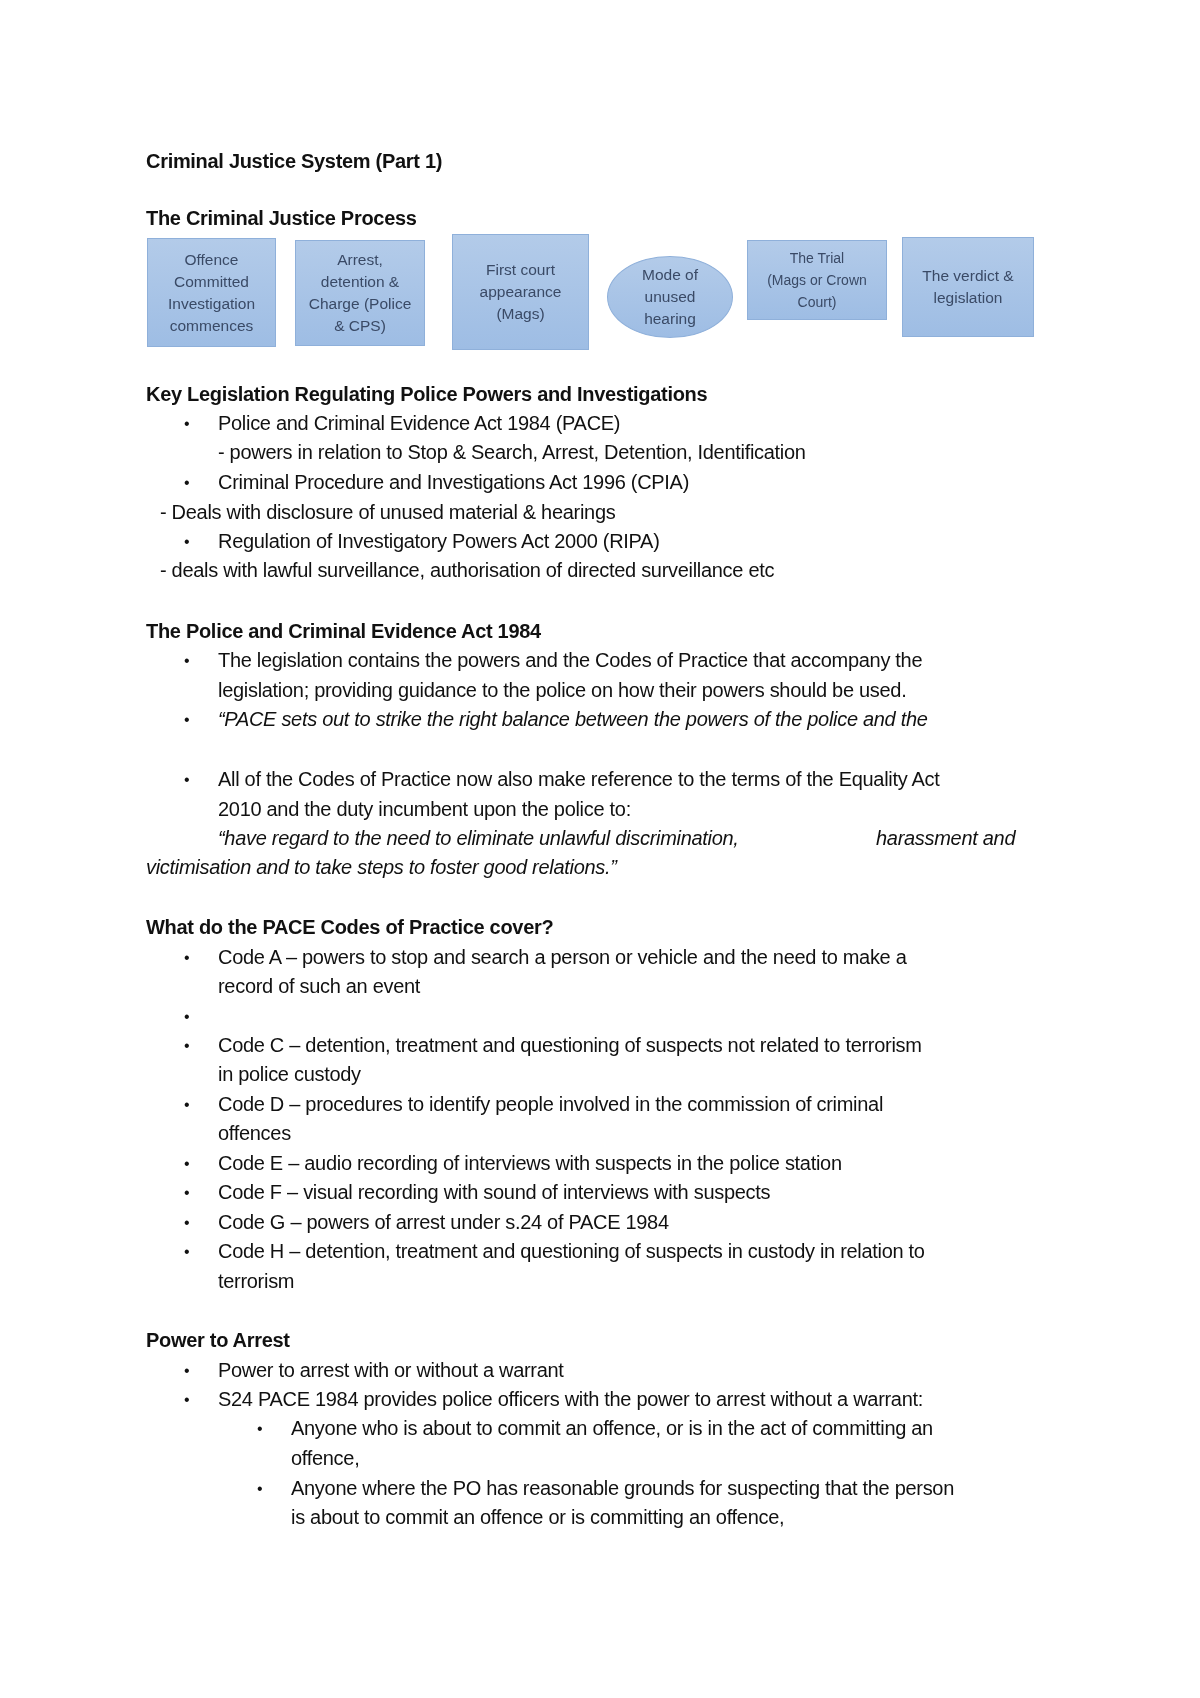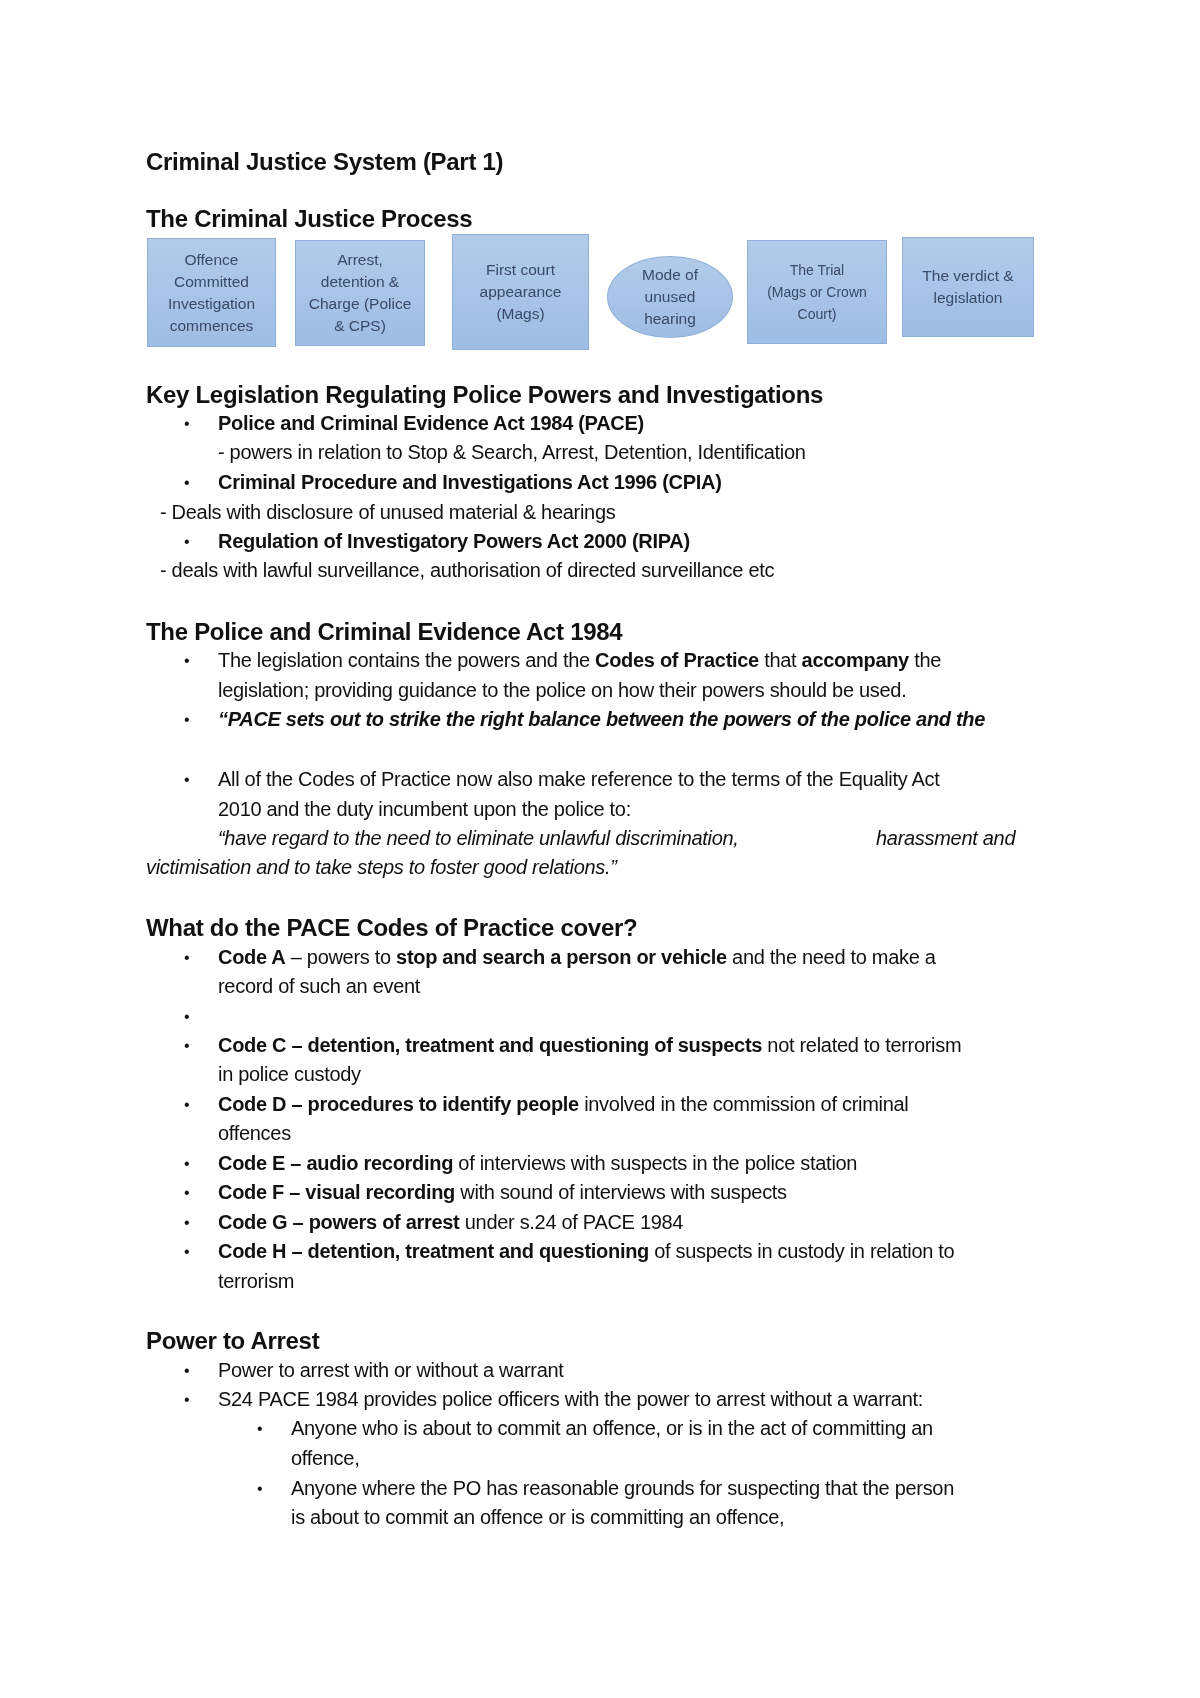--- a/index.html
+++ b/index.html
@@ -1,22 +1,22 @@
 <!DOCTYPE html>
 <html><head>
 <meta charset="utf-8">
 <style>
   html, body { margin: 0; padding: 0; background: #ffffff; }
   body { width: 1200px; height: 1698px; position: relative; overflow: hidden;
          font-family: "Liberation Sans", "DejaVu Sans", sans-serif; color: #111; }
   .page { position: absolute; left: 0; top: 0; width: 1200px; height: 1698px; }
   .txt { position: absolute; left: 146px; font-size: 20px; line-height: 29px; white-space: nowrap; letter-spacing: -0.3px; }
-  .b { font-weight: bold; }
+  .b { font-weight: normal; }
   .i { font-style: italic; }
-  .h { font-weight: bold; font-size: 24px; }
+  .h { font-weight: bold; font-size: 20px; }
   .bullet { position: absolute; font-size: 16px; line-height: 29px; }
   .l1b { left: 184px; }
   .l1t { left: 218px; }
   .l2b { left: 257px; }
   .l2t { left: 291px; }
 
   .box { position: absolute; display: flex; align-items: center; justify-content: center;
          text-align: center; font-size: 15.5px; line-height: 22px; color: #3a4a66;
          background: linear-gradient(180deg, #b3cbe9 0%, #9ebde4 100%);
          border: 1px solid #8fb0da; box-sizing: border-box; }
@@ -37,21 +37,21 @@
     </div>
     <div class="box" style="left:295px;top:240px;width:130px;height:106px">
       <div><span>Arrest,</span><br><span>detention &amp;</span><br><span>Charge (Police</span><br><span>&amp; CPS)</span></div>
     </div>
     <div class="box" style="left:452px;top:234px;width:137px;height:116px">
       <div><span>First court</span><br><span>appearance</span><br><span>(Mags)</span></div>
     </div>
     <div class="box ellipse" style="left:607px;top:256px;width:126px;height:82px">
       <div><span>Mode of</span><br><span>unused</span><br><span>hearing</span></div>
     </div>
-    <div class="box" style="left:747px;top:240px;width:140px;height:104px;font-size:14px">
+    <div class="box" style="left:747px;top:240px;width:140px;height:80px;font-size:14px">
       <div><span>The Trial</span><br><span>(Mags or Crown</span><br><span>Court)</span></div>
     </div>
     <div class="box" style="left:902px;top:237px;width:132px;height:100px">
       <div><span>The verdict &amp;</span><br><span>legislation</span></div>
     </div>
   </div>
 
   <div class="txt h" style="top:380px">Key Legislation Regulating Police Powers and Investigations</div>
 
   <span class="bullet l1b" style="top:409px">•</span>

